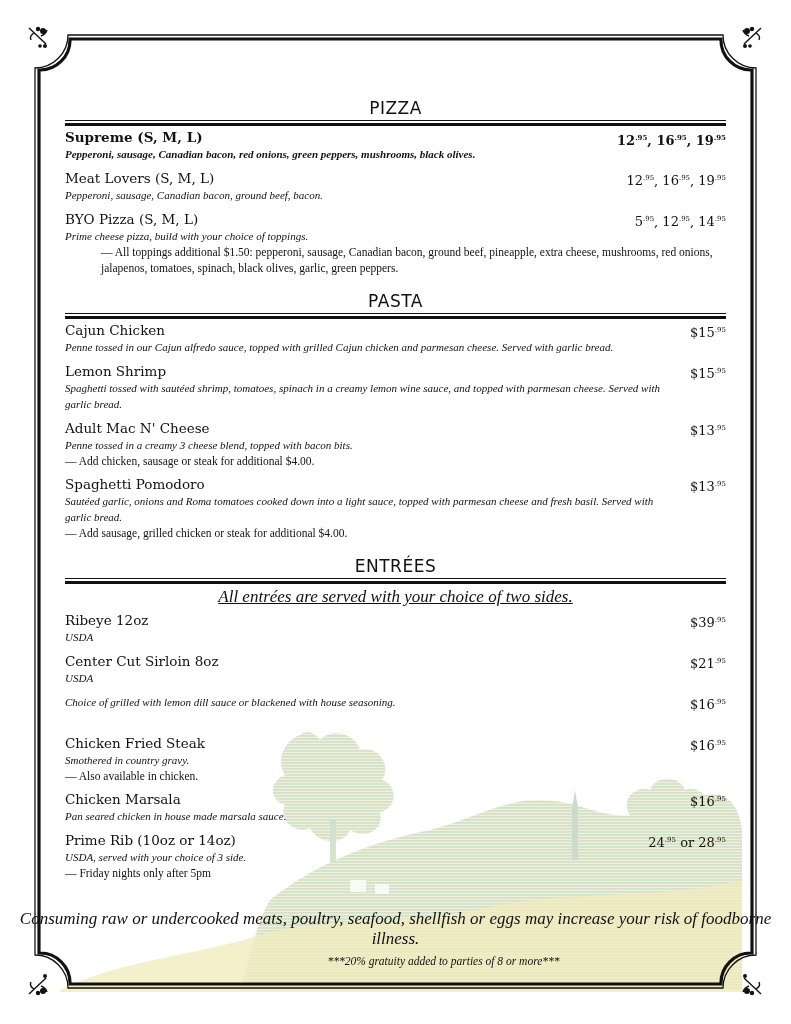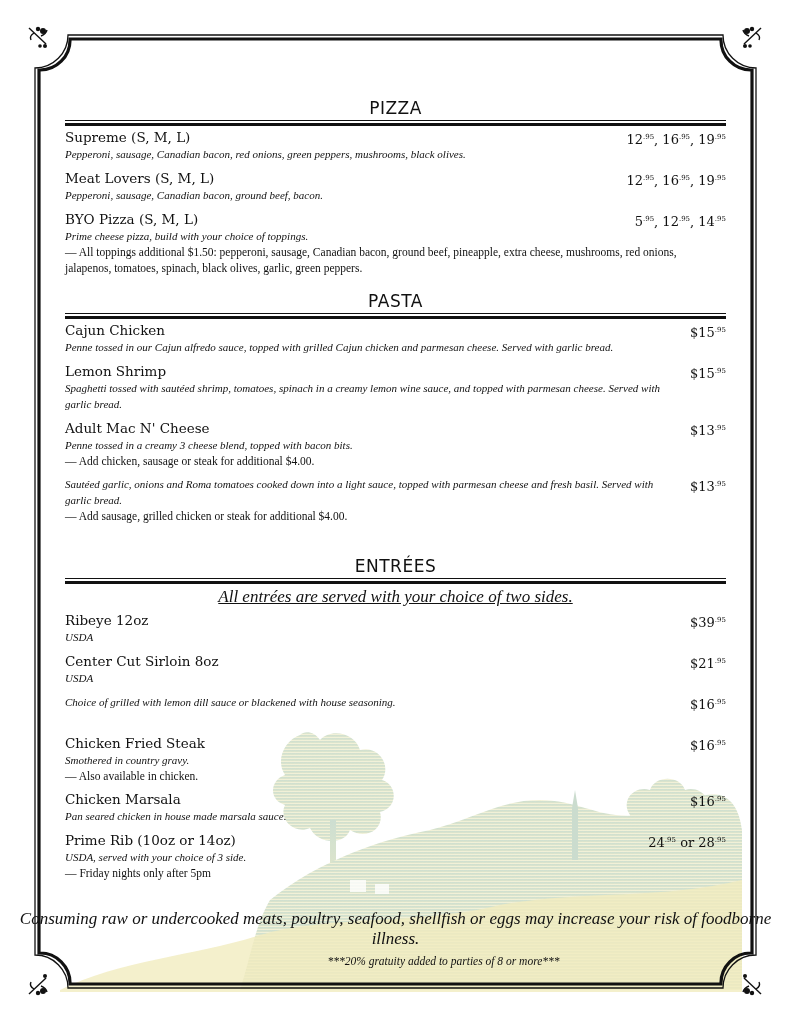--- a/index.html
+++ b/index.html
@@ -140,21 +140,21 @@
     </svg>
 </div>
 
 <div class="content">
 
   <div class="section" style="top:97px;">
     <h2 class="section-title">PIZZA</h2>
     <div class="rule"></div>
   </div>
 
-  <div class="item" style="top:129px;">
+  <div class="item" style="top:129px;font-weight:bold;">
     <div class="item-name">Supreme (S, M, L)</div>
     <div class="item-price">
       <span>12</span><sup>.95</sup>,
       <span>16</span><sup>.95</sup>,
       <span>19</span><sup>.95</sup>
     </div>
     <div class="item-desc">Pepperoni, sausage, Canadian bacon, red onions, green peppers, mushrooms, black olives.</div>
   </div>
 
   <div class="item" style="top:170px;">
@@ -168,21 +168,21 @@
   </div>
 
   <div class="item" style="top:211px;">
     <div class="item-name">BYO Pizza (S, M, L)</div>
     <div class="item-price">
       <span>5</span><sup>.95</sup>,
       <span>12</span><sup>.95</sup>,
       <span>14</span><sup>.95</sup>
     </div>
     <div class="item-desc">Prime cheese pizza, build with your choice of toppings.</div>
-    <div class="item-note" style="width:615px;">— All toppings additional $1.50: pepperoni, sausage, Canadian bacon, ground beef, pineapple, extra cheese, mushrooms, red onions, jalapenos, tomatoes, spinach, black olives, garlic, green peppers.</div>
+    <div class="item-note" style="width:615px;margin-left:36px;">— All toppings additional $1.50: pepperoni, sausage, Canadian bacon, ground beef, pineapple, extra cheese, mushrooms, red onions, jalapenos, tomatoes, spinach, black olives, garlic, green peppers.</div>
   </div>
 
   <div class="section" style="top:290px;">
     <h2 class="section-title">PASTA</h2>
     <div class="rule"></div>
   </div>
 
   <div class="item" style="top:322px;">
     <div class="item-name">Cajun Chicken</div>
     <div class="item-price"><span>$15</span><sup>.95</sup></div>
@@ -196,20 +196,21 @@
   </div>
 
   <div class="item" style="top:420px;">
     <div class="item-name">Adult Mac N' Cheese</div>
     <div class="item-price"><span>$13</span><sup>.95</sup></div>
     <div class="item-desc">Penne tossed in a creamy 3 cheese blend, topped with bacon bits.</div>
     <div class="item-note">— Add chicken, sausage or steak for additional $4.00.</div>
   </div>
 
   <div class="item" style="top:476px;">
+    <div class="item-name">Spaghetti Pomodoro</div>
     <div class="item-price"><span>$13</span><sup>.95</sup></div>
     <div class="item-desc">Sautéed garlic, onions and Roma tomatoes cooked down into a light sauce, topped with parmesan cheese and fresh basil. Served with garlic bread.</div>
     <div class="item-note">— Add sausage, grilled chicken or steak for additional $4.00.</div>
   </div>
 
   <div class="section" style="top:555px;">
     <h2 class="section-title">ENTRÉES</h2>
     <div class="rule"></div>
     <div class="section-note">All entrées are served with your choice of two sides.</div>
   </div>

